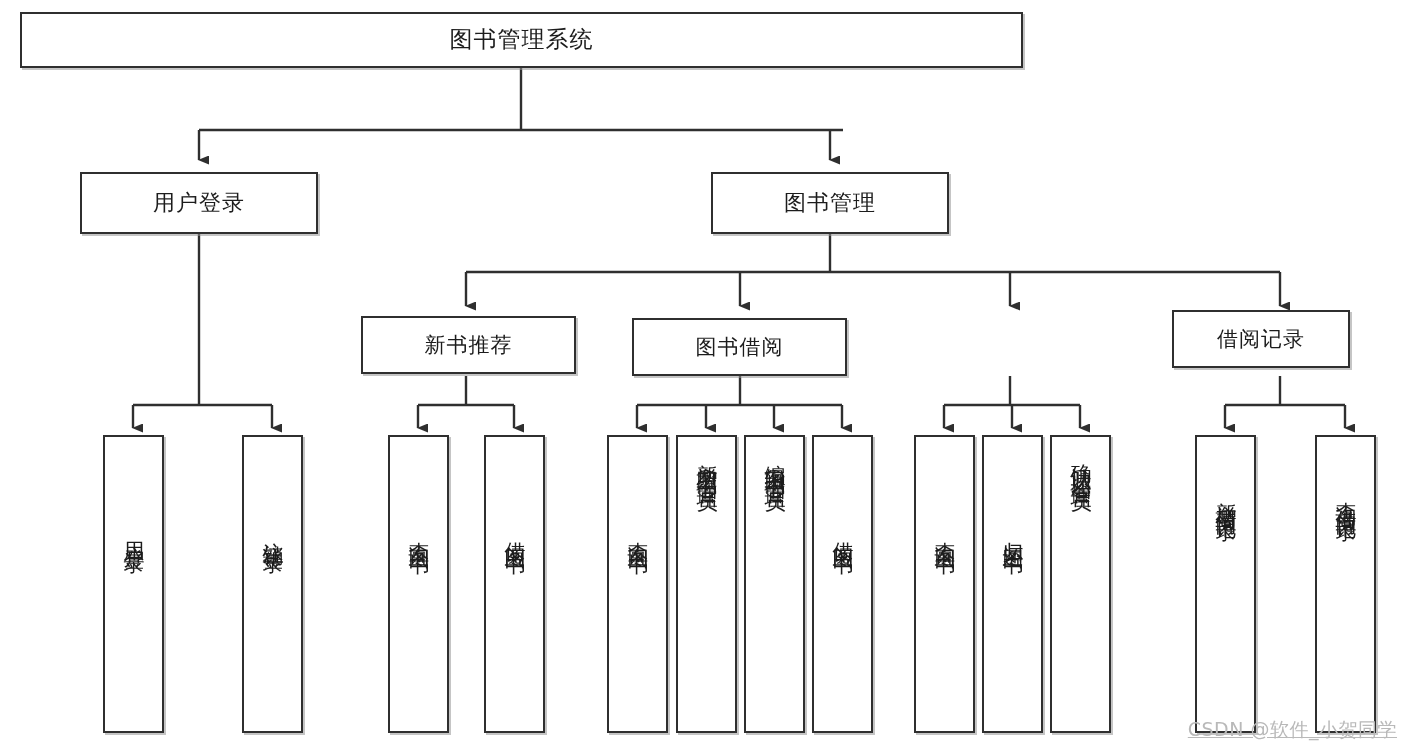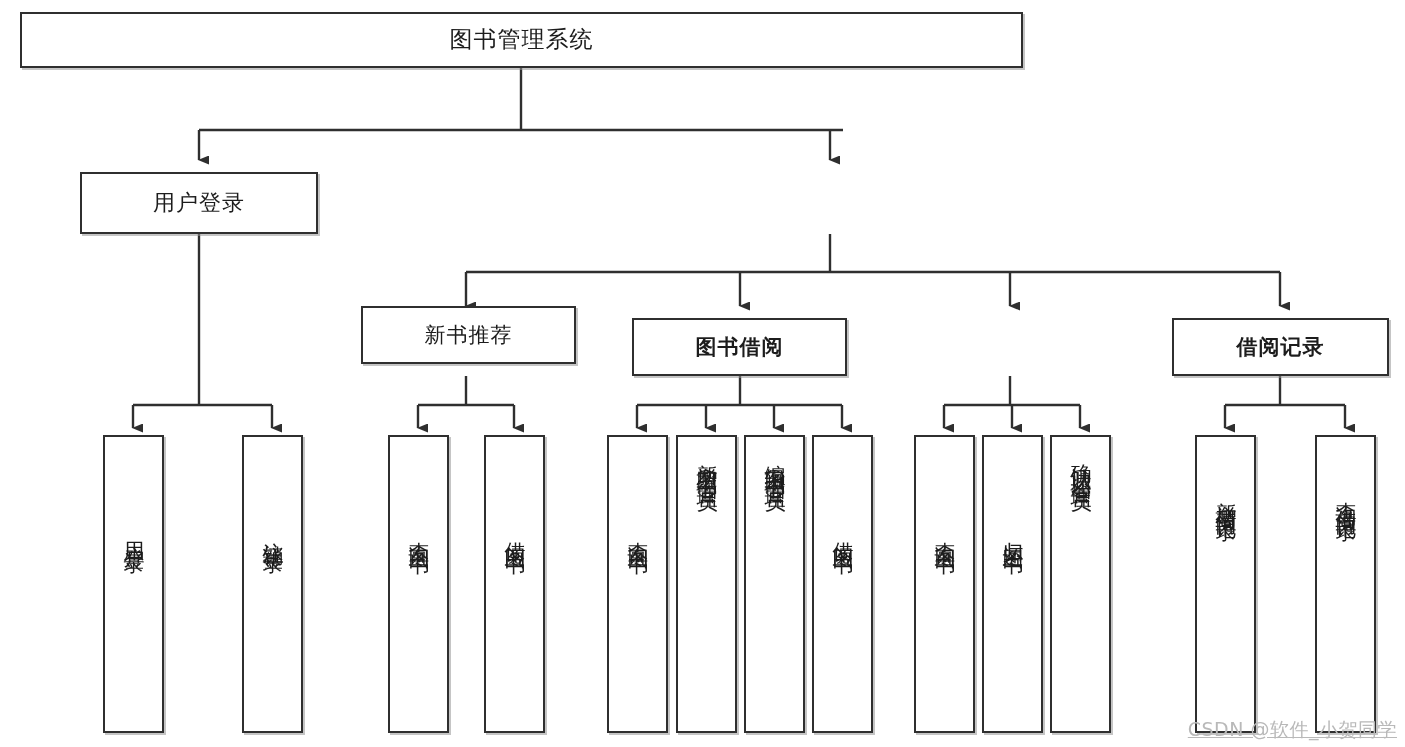--- a/index.html
+++ b/index.html
@@ -140,28 +140,31 @@
     </g>
   </svg>
 
   <div class="node root" style="left:20px; top:12px; width:1003px; height:56px;">
     <span class="label">图书管理系统</span>
   </div>
 
   <div class="node level2" style="left:80px; top:172px; width:238px; height:62px;">
     <span class="label">用户登录</span>
   </div>
-
-  <div class="node level3" style="left:361px; top:306px; width:215px; height:58px;">
+  <div class="node level2" style="left:711px; top:172px; width:238px; height:62px;">
+    <span class="label">图书管理</span>
+  </div>
+
+  <div class="node level3" style="left:361px; top:316px; width:215px; height:58px;">
     <span class="label">新书推荐</span>
   </div>
-  <div class="node level3" style="left:632px; top:318px; width:215px; height:58px;font-weight:bold;">
+  <div class="node level3" style="left:632px; top:318px; width:215px; height:58px;">
     <span class="label">图书借阅</span>
   </div>
-  <div class="node level3" style="left:1172px; top:318px; width:217px; height:58px;font-weight:bold;">
+  <div class="node level3" style="left:1172px; top:310px; width:178px; height:58px;">
     <span class="label">借阅记录</span>
   </div>
 
   <div class="node leaf short" style="left:103px; top:435px; width:61px; height:298px;">
     <span class="label">用户登录</span>
   </div>
   <div class="node leaf short" style="left:242px; top:435px; width:61px; height:298px;">
     <span class="label">注销登录</span>
   </div>
 

